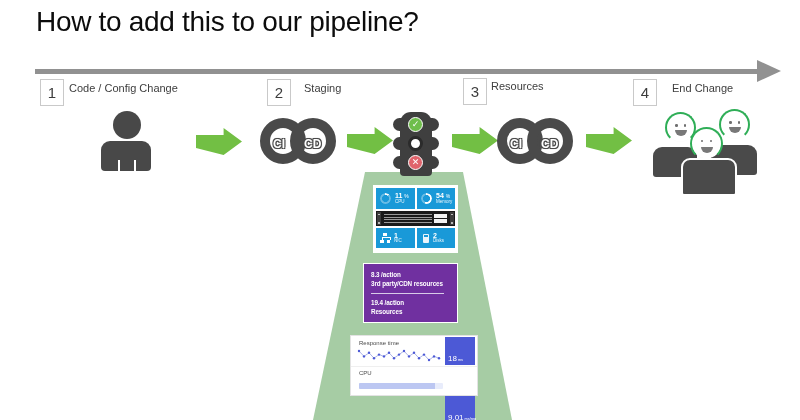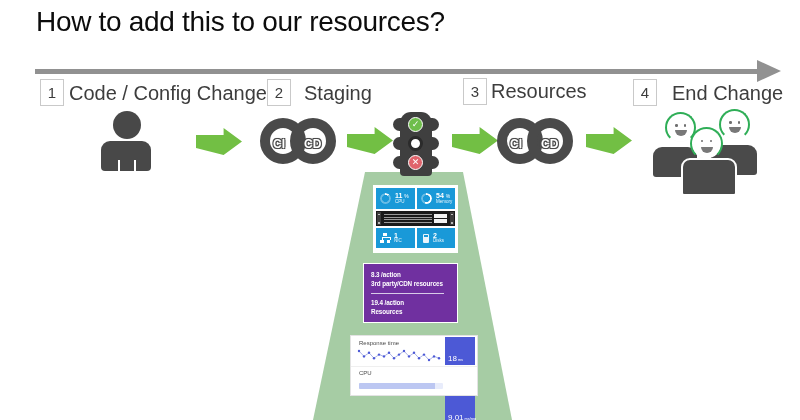--- a/index.html
+++ b/index.html
@@ -8,21 +8,21 @@
 
   
   .title{position:absolute;left:36px;top:6px;font-size:28px;color:#0c0c0c;letter-spacing:-.3px;}
 
   
   .tl-line{position:absolute;left:35px;top:69px;width:724px;height:5px;background:#919191;}
   .tl-head{position:absolute;left:757px;top:60px;width:0;height:0;
            border-left:24px solid #919191;border-top:11px solid transparent;border-bottom:11px solid transparent;}
   .stage-num{position:absolute;width:22px;height:25px;background:#fff;border:1px solid #c9c9c9;
              display:flex;align-items:center;justify-content:center;font-size:15px;color:#3d3d3d;}
-  .stage-label{position:absolute;font-size:20px;color:#3d3d3d;white-space:nowrap;}
+  .stage-label{position:absolute;font-size:11px;color:#3d3d3d;white-space:nowrap;}
 
   
   .garrow{position:absolute;width:46px;height:27px;background:#72BF44;
           clip-path:polygon(0 26%,60% 26%,60% 0,100% 50%,60% 100%,0 74%);}
 
   
   .person{position:absolute;left:101px;top:110px;width:50px;height:61px;}
   .person .head{position:absolute;left:12px;top:1px;width:28px;height:28px;border-radius:50%;background:#484848;}
   .person .body{position:absolute;left:0;top:31px;width:50px;height:30px;border-radius:9px 9px 4px 4px;background:#484848;}
   .person .leg{position:absolute;bottom:0;width:2px;height:11px;background:#fff;}
@@ -113,21 +113,21 @@
         display:flex;align-items:flex-end;}
   .vbox.v1{top:1px;} .vbox.v2{top:30px;}
   .vbox .num{font-size:8px;font-weight:400;}
   .vbox .unit{font-size:3.8px;margin-left:1px;margin-bottom:1px;}
 </style>
 </head>
 <body>
 
 <div class="slide">
 
-  <div class="title">How to add this to our resources?</div>
+  <div class="title">How to add this to our pipeline?</div>
 
   <div class="tl-line"></div>
   <div class="tl-head"></div>
 
   <div class="stage-num" style="left:40px;top:79px;">1</div>
   <div class="stage-label" style="left:69px;top:82px;">Code / Config Change</div>
   <div class="stage-num" style="left:267px;top:79px;">2</div>
   <div class="stage-label" style="left:304px;top:82px;text-align:right;">Staging</div>
   <div class="stage-num" style="left:463px;top:78px;">3</div>
   <div class="stage-label" style="left:491px;top:80px;">Resources</div>

